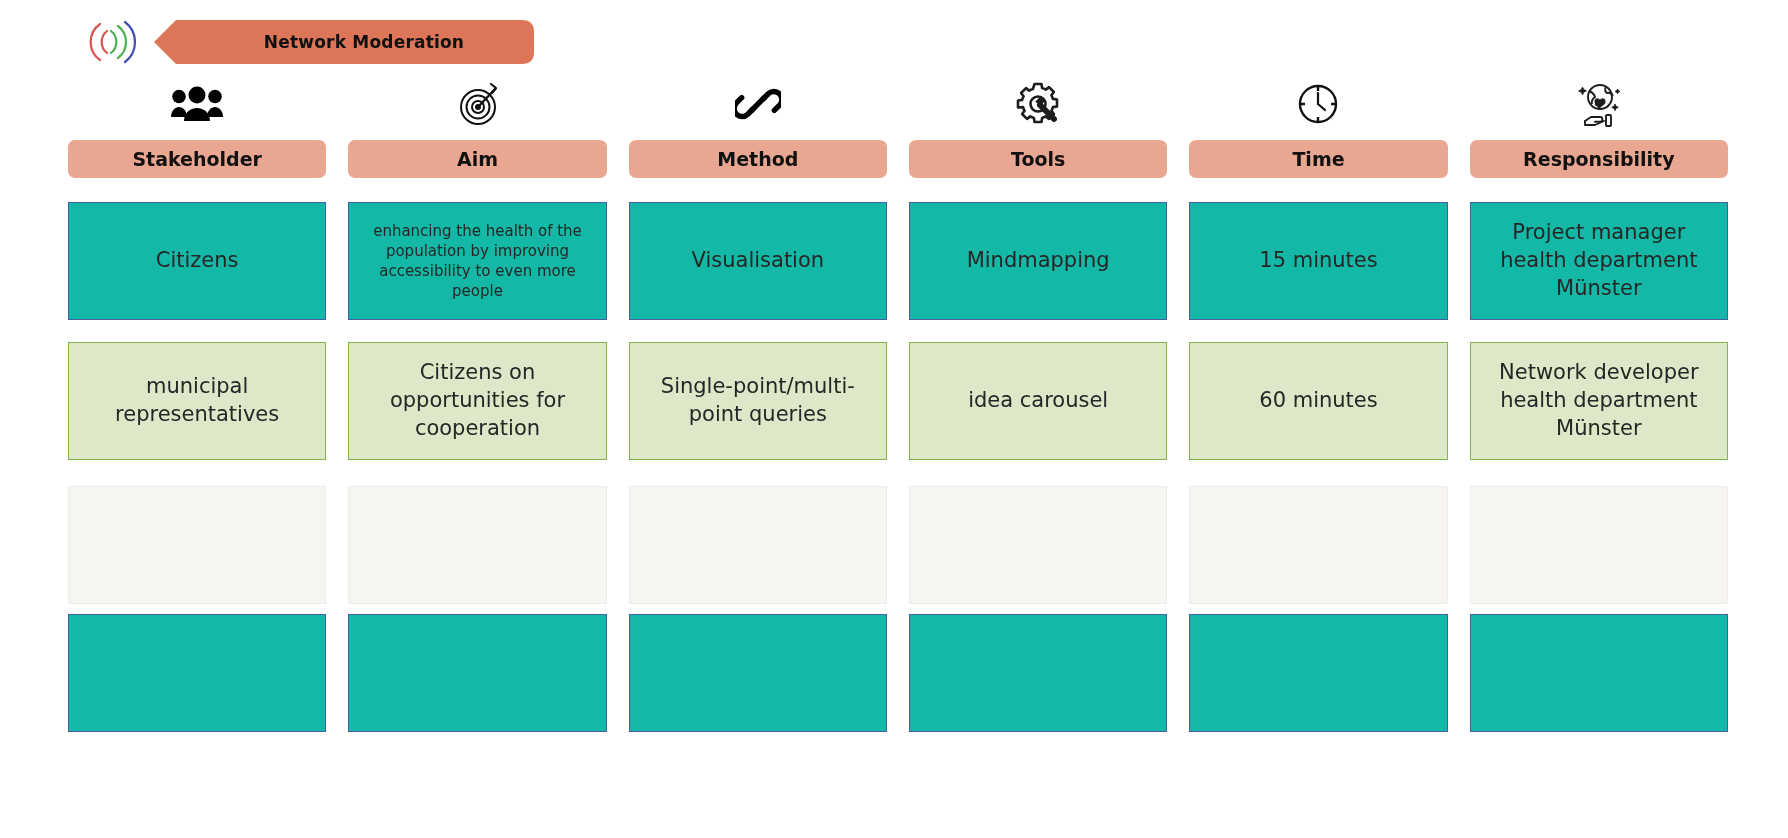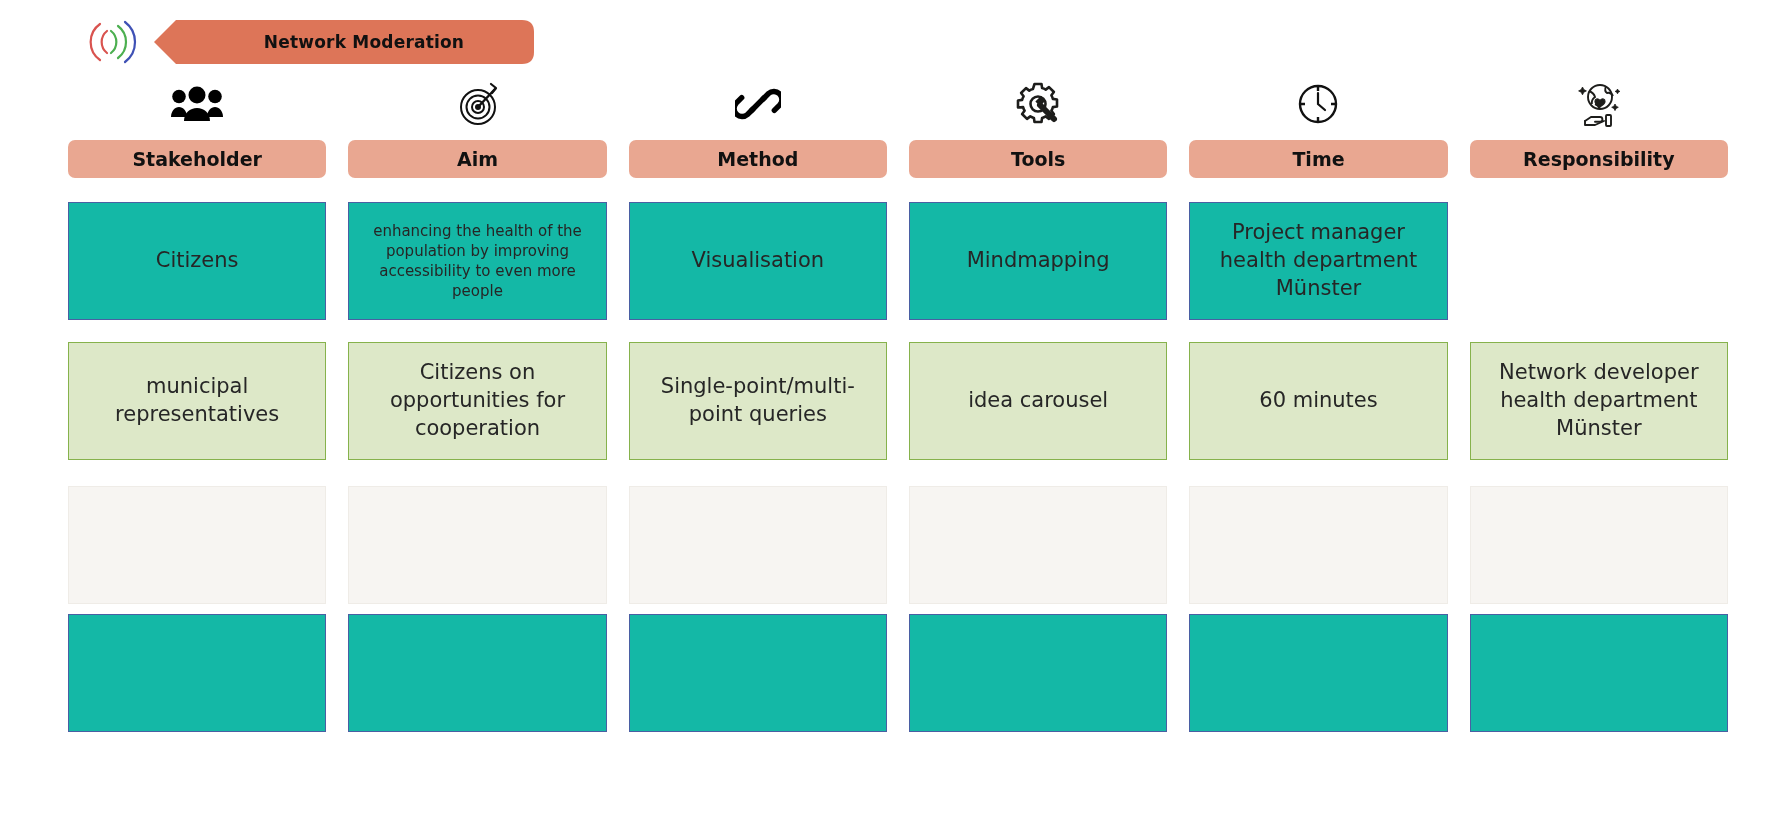--- a/index.html
+++ b/index.html
@@ -234,20 +234,21 @@
     <div class="head-cell">Tools</div>
     <div class="head-cell">Time</div>
     <div class="head-cell">Responsibility</div>
   </div>
 
   <div class="row row-data r1">
     <div class="cell blue">Citizens</div>
     <div class="cell blue small">enhancing  the health of the population by improving accessibility to even more people</div>
     <div class="cell blue">Visualisation</div>
     <div class="cell blue">Mindmapping</div>
+    <div class="cell blue">15 minutes</div>
     <div class="cell blue">Project manager health department Münster</div>
   </div>
 
   <div class="row row-data r2">
     <div class="cell green">municipal representatives</div>
     <div class="cell green">Citizens on opportunities for cooperation</div>
     <div class="cell green">Single-point/multi-point queries</div>
     <div class="cell green">idea carousel</div>
     <div class="cell green">60 minutes</div>
     <div class="cell green">Network developer health department Münster</div>

